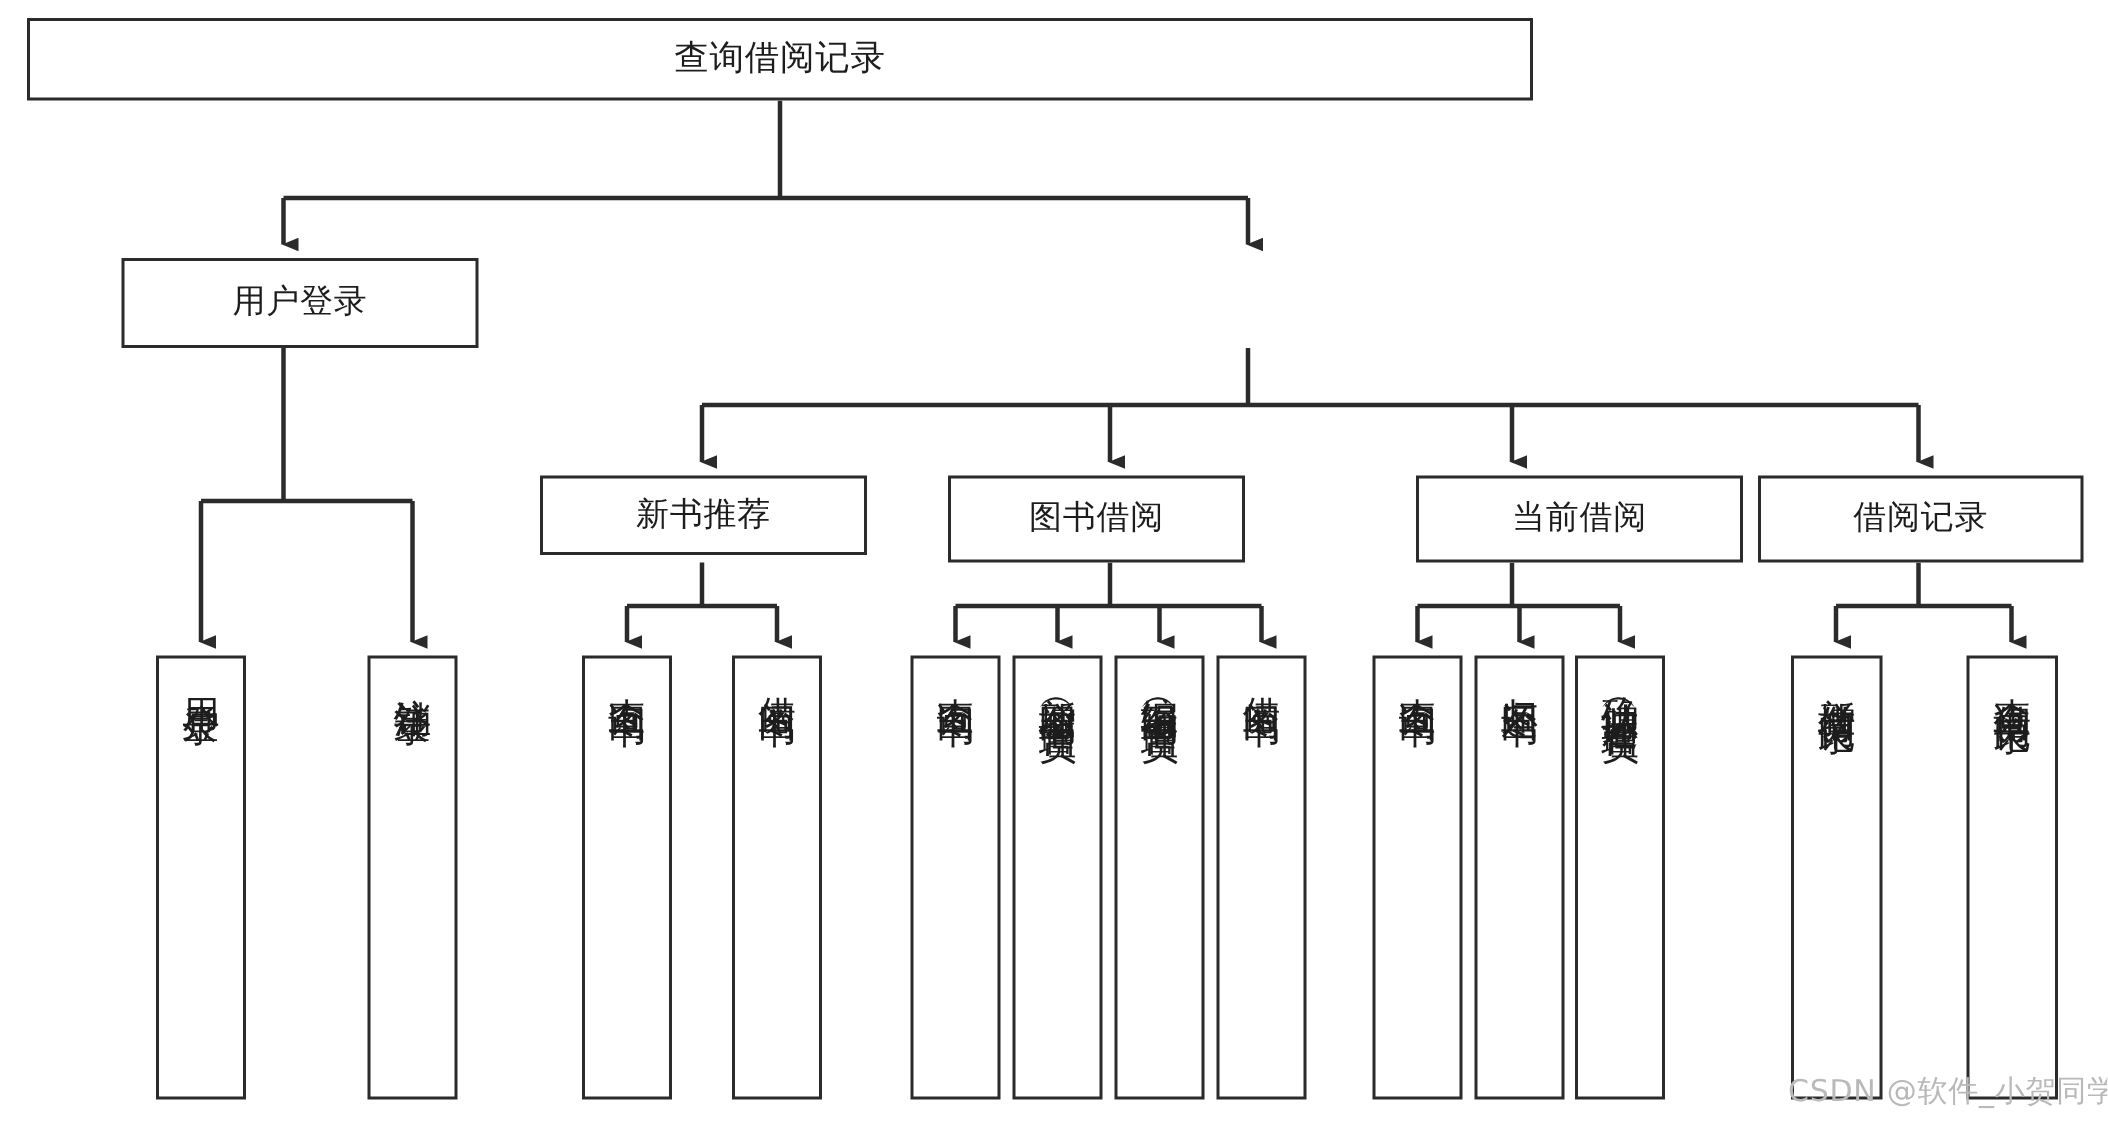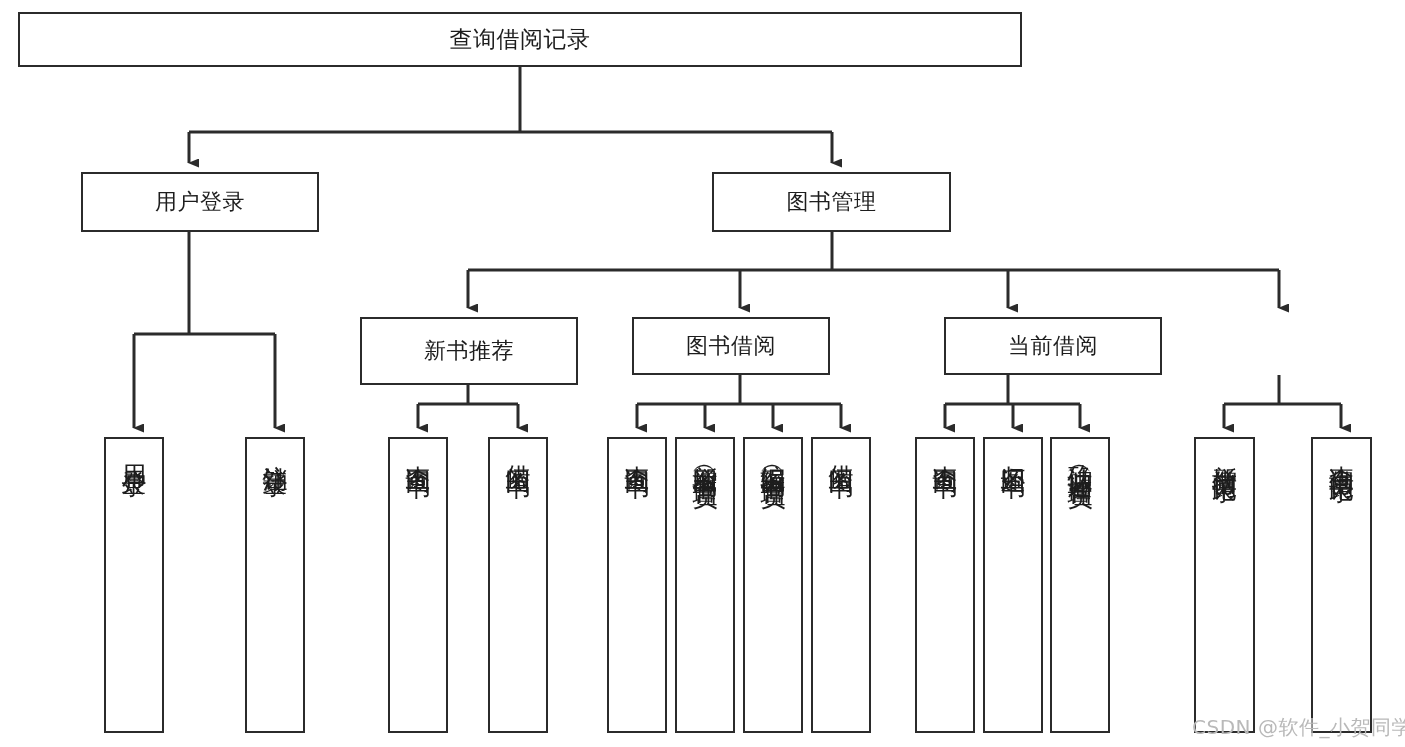--- a/index.html
+++ b/index.html
@@ -129,33 +129,33 @@
     </g>
   </svg>
 
   <div class="node horiz root" style="left:18px; top:12px; width:1004px; height:55px;">
     <span class="node-label">查询借阅记录</span>
   </div>
 
   <div class="node horiz" style="left:81px; top:172px; width:238px; height:60px;">
     <span class="node-label">用户登录</span>
   </div>
-  <div class="node horiz" style="left:712px; top:172px; width:239px; height:60px;">
-    <span class="node-label">图书管理</span>
-  </div>
-
-  <div class="node horiz" style="left:360px; top:317px; width:218px; height:68px;">
+
+  <div class="node horiz" style="left:360px; top:317px; width:218px; height:53px;">
     <span class="node-label">新书推荐</span>
   </div>
   <div class="node horiz" style="left:632px; top:317px; width:198px; height:58px;">
     <span class="node-label">图书借阅</span>
   </div>
   <div class="node horiz" style="left:944px; top:317px; width:218px; height:58px;">
     <span class="node-label">当前借阅</span>
   </div>
+  <div class="node horiz" style="left:1172px; top:317px; width:217px; height:58px;">
+    <span class="node-label">借阅记录</span>
+  </div>
 
   <div class="node vert" style="left:104px; top:437px; width:60px; height:296px;">
     <span class="node-label">用户登录</span>
   </div>
   <div class="node vert" style="left:245px; top:437px; width:60px; height:296px;">
     <span class="node-label">注销登录</span>
   </div>
 
   <div class="node vert" style="left:388px; top:437px; width:60px; height:296px;">
     <span class="node-label">查询图书</span>

